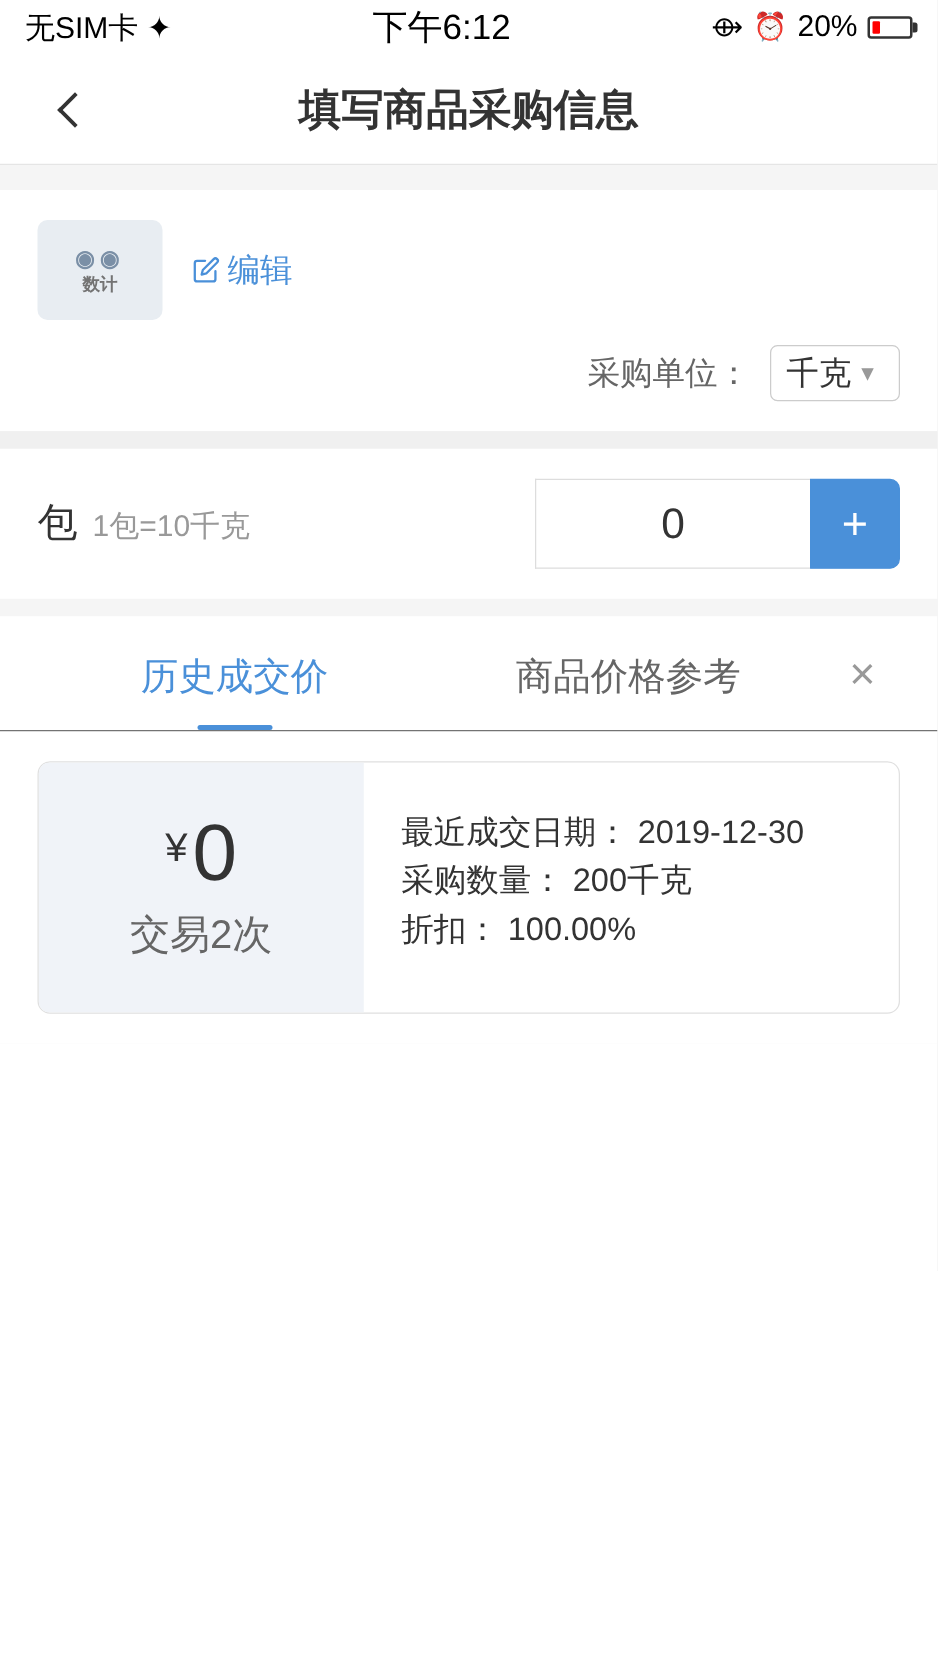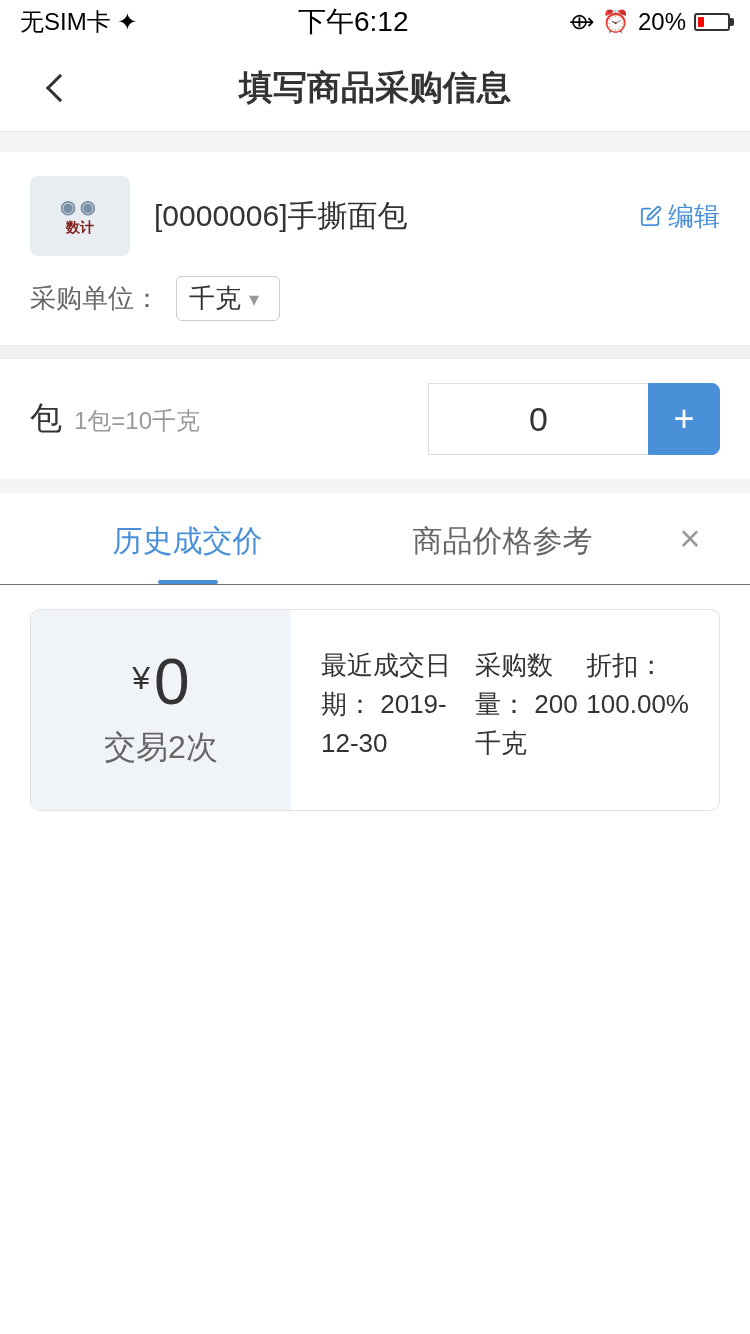--- a/index.html
+++ b/index.html
@@ -157,21 +157,21 @@
       cursor: pointer;
       white-space: nowrap;
     }
     .edit-icon-svg {
       width: 22px;
       height: 22px;
     }
     .product-unit-row {
       display: flex;
       align-items: center;
-      justify-content: flex-start;
+      justify-content: flex-end;
     }
     .unit-left {
       display: flex;
       align-items: center;
       gap: 16px;
       font-size: 26px;
       color: #666;
     }
     .unit-select {
       border: 1px solid #ccc;
@@ -360,21 +360,21 @@
     }
     .price-trade-count {
       font-size: 32px;
       color: #666;
       margin-top: 12px;
     }
     .price-right {
       flex: 1;
       padding: 36px 30px;
       display: flex;
-      flex-direction: row;
+      flex-direction: column;
       gap: 0;
     }
     .price-detail-row {
       font-size: 26px;
       color: #333;
       line-height: 1.5;
     }
     .price-detail-label {
       color: #333;
     }
@@ -413,24 +413,23 @@
     <div class="back-arrow"></div>
   </div>
   <div class="header-title">填写商品采购信息</div>
 </div>
 
 <div class="product-card">
   <div class="product-top">
     <div class="product-image">
       <div class="owl-logo">
         <div class="owl-eyes">◉◉</div>
-        <div style="font-size:14px; margin-top:4px; color:#7f1d1d;">数计</div>
+        <div style="font-size:14px; margin-top:4px; color:#737373;">数计</div>
       </div>
     </div>
-    <div class="product-name">[0000006]手撕面包</div>
     <div class="edit-btn">
       <svg class="edit-icon-svg" viewBox="0 0 24 24" fill="none" stroke="#4a90d9" stroke-width="2" stroke-linecap="round" stroke-linejoin="round">
         <path d="M11 4H4a2 2 0 0 0-2 2v14a2 2 0 0 0 2 2h14a2 2 0 0 0 2-2v-7"></path>
         <path d="M18.5 2.5a2.121 2.121 0 0 1 3 3L12 15l-4 1 1-4 9.5-9.5z"></path>
       </svg>
       <span>编辑</span>
     </div>
   </div>
   <div class="product-unit-row">
     <div class="unit-left">

